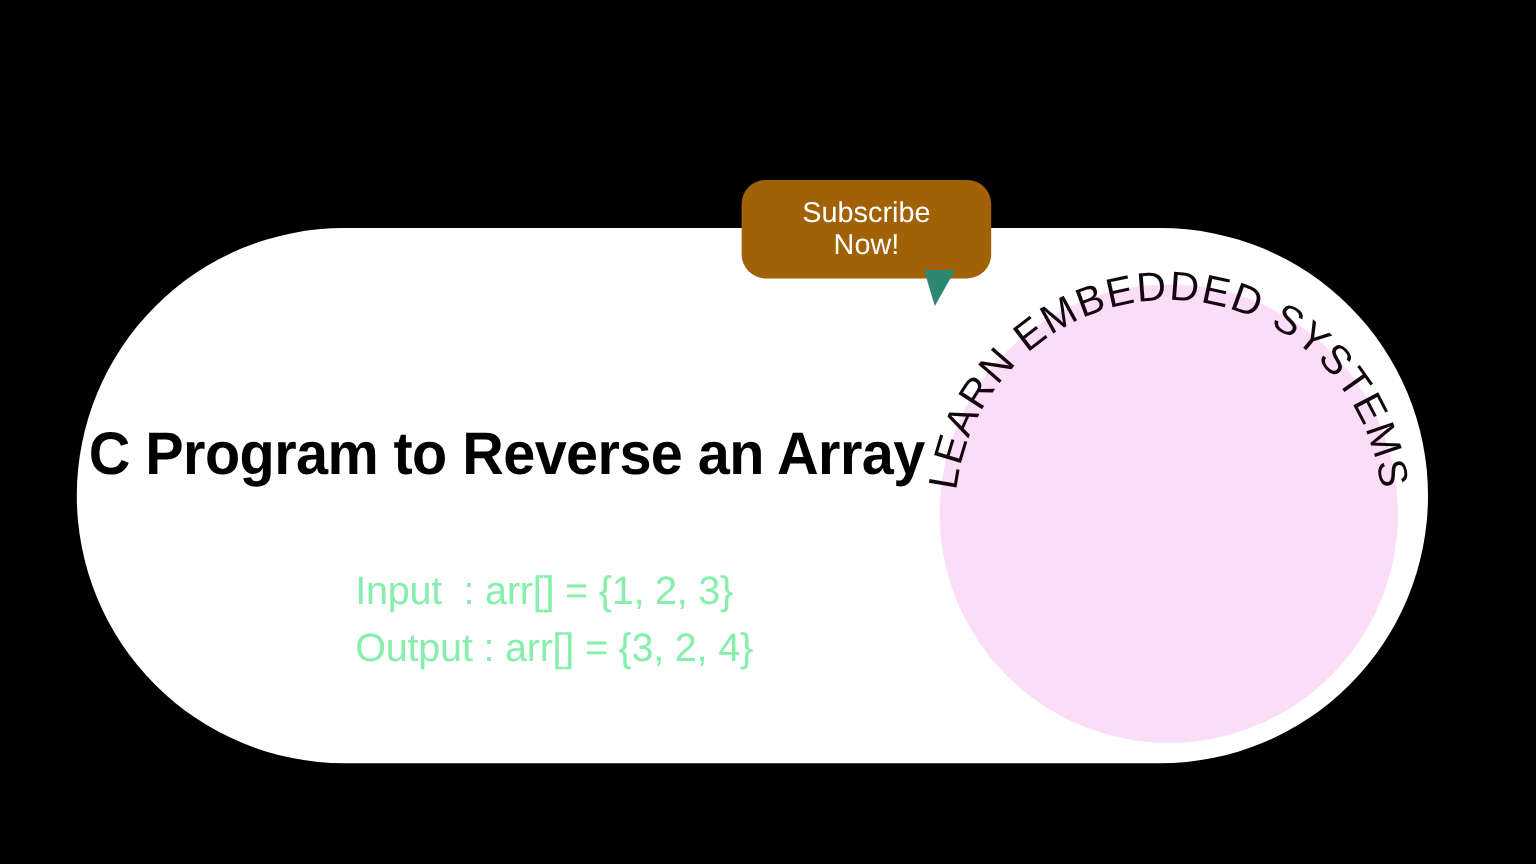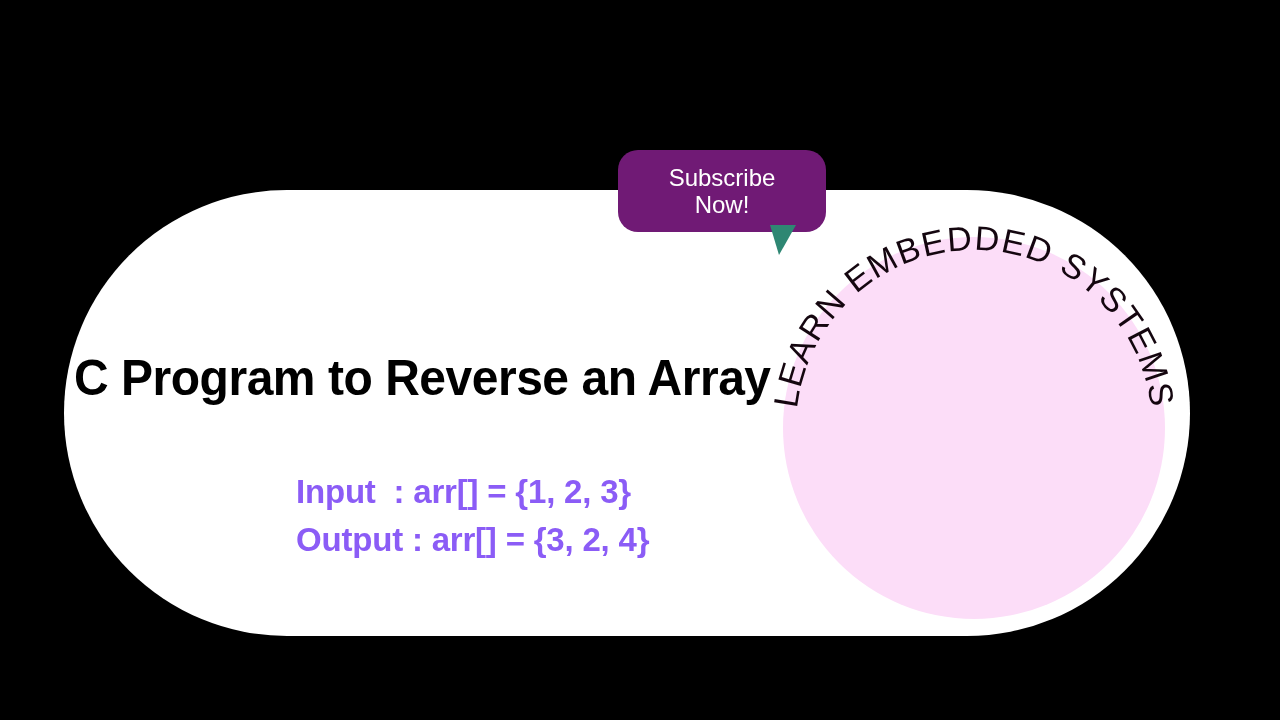--- a/index.html
+++ b/index.html
@@ -81,35 +81,35 @@
   
   .io-block {
     position: absolute;
     left: 296px;
     top: 468px;
     width: 470px;
   }
   .io-line {
     font-family: "Liberation Sans", sans-serif;
     font-size: 33px;
-    font-weight: 700;
-    color: #8b5cf6;
+    font-weight: 400;
+    color: #86efac;
     line-height: 48px;
     white-space: pre;
     letter-spacing: -0.2px;
   }
 
   
   .bubble {
     position: absolute;
     left: 618px;
     top: 150px;
     width: 208px;
     height: 82px;
-    background: #701a75;
+    background: #a16207;
     border-radius: 20px;
   }
   .bubble-text {
     position: absolute;
     left: 0;
     top: 0;
     width: 208px;
     height: 82px;
     display: flex;
     flex-direction: column;

